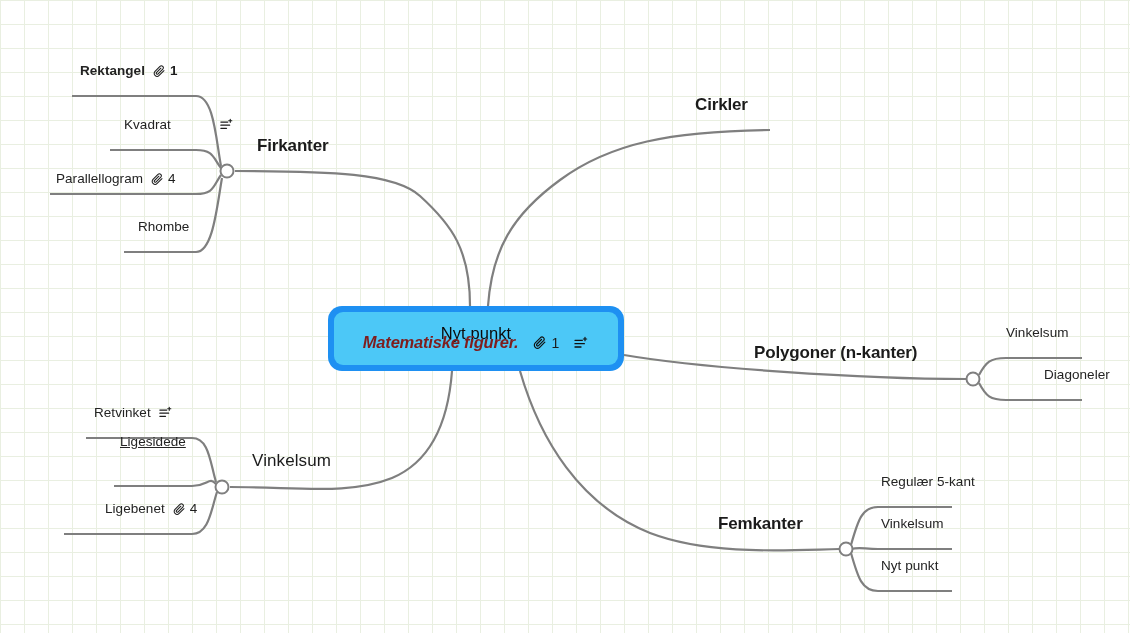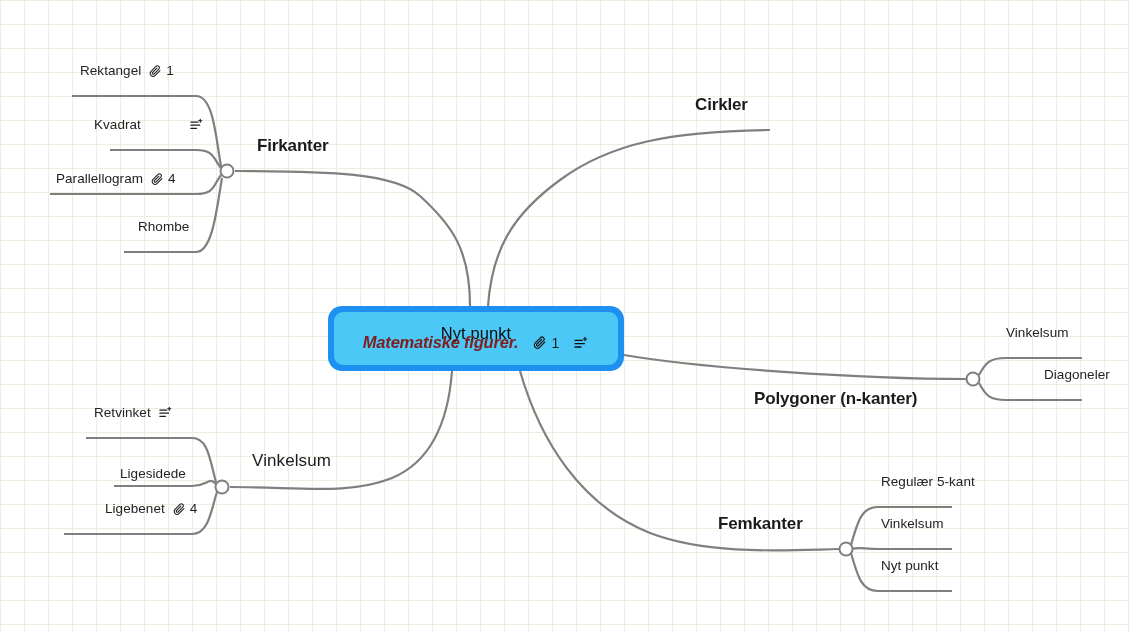--- a/index.html
+++ b/index.html
@@ -164,45 +164,45 @@
   </svg>
 
   <div class="lbl branch-label" style="left:257px; top:136px;justify-content:center;">
     <span class="txt">Firkanter</span>
   </div>
 
   <div class="lbl branch-label" style="left:695px; top:95px;">
     <span class="txt">Cirkler</span>
   </div>
 
-  <div class="lbl branch-label" style="left:754px; top:343px;margin-top:46px;">
+  <div class="lbl branch-label" style="left:754px; top:343px;">
     <span class="txt">Polygoner (n-kanter)</span>
   </div>
 
   <div class="lbl branch-label" style="left:718px; top:514px;">
     <span class="txt">Femkanter</span>
   </div>
 
   <div class="lbl branch-label regular" style="left:252px; top:451px;">
     <span class="txt">Vinkelsum</span>
   </div>
 
-  <div class="lbl leaf-label" style="left:80px; top:63px;">
+  <div class="lbl leaf-label" style="left:80px; top:63px;font-weight:bold;">
     <span class="txt">Rektangel</span>
     <span class="badge">
       <span class="icon">
         <svg width="14" height="14" viewBox="0 0 24 24" fill="none" stroke="#1d1d1d" stroke-width="1.8" stroke-linecap="round" stroke-linejoin="round">
           <path d="M20.5 11.5l-8.2 8.2a5 5 0 0 1-7.1-7.1l8.5-8.5a3.4 3.4 0 0 1 4.8 4.8l-8.4 8.4a1.8 1.8 0 0 1-2.5-2.5l7.6-7.6"></path>
         </svg>
       </span>
       <span class="count">1</span>
     </span>
   </div>
 
-  <div class="lbl leaf-label" style="left:94px; top:117px;gap:48px;">
+  <div class="lbl leaf-label" style="left:124px; top:117px;gap:48px;">
     <span class="txt">Kvadrat</span>
     <span class="icon">
       <svg width="15" height="15" viewBox="0 0 24 24" fill="none" stroke="#1d1d1d" stroke-width="2" stroke-linecap="round">
         <path d="M3 8h11M3 13h14M3 18h9"></path>
         <path d="M18 3.5v5M15.5 6h5" stroke-width="1.8"></path>
       </svg>
     </span>
   </div>
 
   <div class="lbl leaf-label" style="left:56px; top:171px;">
@@ -244,21 +244,21 @@
   <div class="lbl leaf-label" style="left:94px; top:405px;">
     <span class="txt">Retvinket</span>
     <span class="icon">
       <svg width="15" height="15" viewBox="0 0 24 24" fill="none" stroke="#1d1d1d" stroke-width="2" stroke-linecap="round">
         <path d="M3 8h11M3 13h14M3 18h9"></path>
         <path d="M18 3.5v5M15.5 6h5" stroke-width="1.8"></path>
       </svg>
     </span>
   </div>
 
-  <div class="lbl leaf-label" style="left:120px; top:466px;">
+  <div class="lbl leaf-label" style="left:120px; top:434px;text-decoration:underline;">
     <span class="txt">Ligesidede</span>
   </div>
 
   <div class="lbl leaf-label" style="left:73px; top:501px;margin-left:32px;">
     <span class="txt">Ligebenet</span>
     <span class="badge">
       <span class="icon">
         <svg width="14" height="14" viewBox="0 0 24 24" fill="none" stroke="#1d1d1d" stroke-width="1.8" stroke-linecap="round" stroke-linejoin="round">
           <path d="M20.5 11.5l-8.2 8.2a5 5 0 0 1-7.1-7.1l8.5-8.5a3.4 3.4 0 0 1 4.8 4.8l-8.4 8.4a1.8 1.8 0 0 1-2.5-2.5l7.6-7.6"></path>
         </svg>

